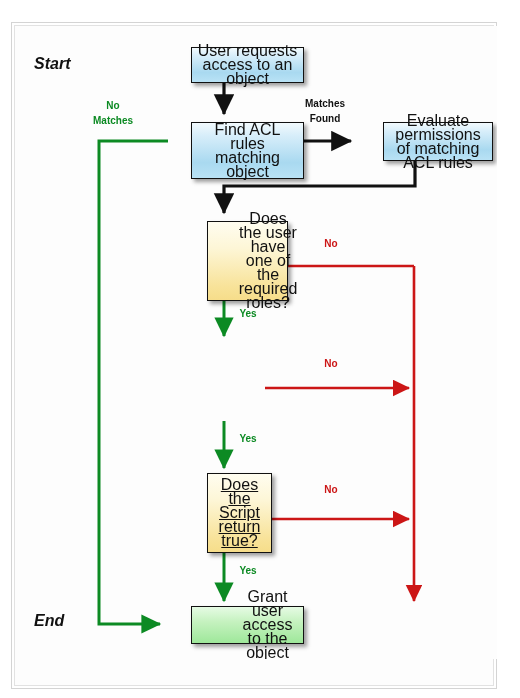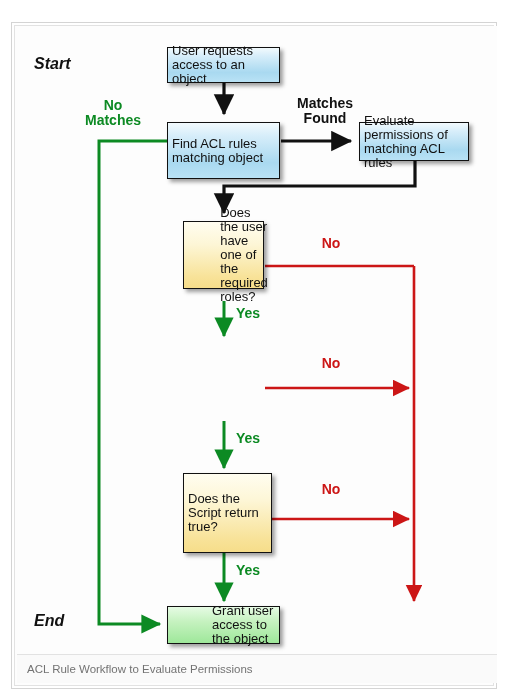--- a/index.html
+++ b/index.html
@@ -72,45 +72,47 @@
   }
 
   
   .node {
     position: absolute;
     box-sizing: border-box;
     border: 1.6px solid #111111;
     display: flex;
     align-items: center;
     justify-content: center;
-    font-size: 13px;
+    text-align: center;
+    font-size: 16px;
     line-height: 14px;
     color: #111111;
     box-shadow: 3px 3px 4px rgba(0,0,0,0.38);
     padding: 2px 4px;
+    margin-left: 24px;
   }
   .node-blue {
     background: linear-gradient(to bottom, #f2fafd 0%, #d8eefa 22%, #a9d9f0 72%, #b9e2f5 100%);
   }
   .node-yellow {
     background: linear-gradient(to bottom, #fffdf0 0%, #fdf6d6 34%, #f8e39a 82%, #f6dd8a 100%);
   }
   .node-green {
     background: linear-gradient(to bottom, #e6fbe4 0%, #c6f2c0 40%, #9ee79a 100%);
   }
   .node-red {
     background: linear-gradient(to bottom, #fde6ea 0%, #fbcfd7 40%, #f9a8b6 100%);
   }
 
   
   .label {
     position: absolute;
     white-space: pre;
     text-align: center;
-    font-size: 14px;
+    font-size: 10px;
     line-height: 15px;
     font-weight: bold;
   }
   .label-phase {
     font-style: italic;
     font-size: 16px;
     color: #111111;
     font-weight: bold;
   }
   .label-green { color: #0c8a23; }
@@ -204,26 +206,25 @@
       <div class="label label-red" style="left:302px; top:456px; width:28px;">No</div>
 
       <div class="label label-green" style="left:216px; top:537px; width:34px;">Yes</div>
 
       <div class="node node-blue" style="left:152px; top:21px; width:113px; height:36px;">User requests access to an object</div>
 
       <div class="node node-blue" style="left:152px; top:96px; width:113px; height:57px;">Find ACL rules matching object</div>
 
       <div class="node node-blue" style="left:344px; top:96px; width:110px; height:39px;">Evaluate permissions of matching ACL rules</div>
 
-      <div class="node node-yellow" style="left:168px; top:195px; width:81px; height:68px;padding-left:45px;">Does the user have one of the required roles?</div>
-
-
-      <div class="node node-yellow" style="left:168px; top:447px; width:89px; height:80px;">Does the Script return true?</div>
+      <div class="node node-yellow" style="left:168px; top:195px; width:81px; height:80px;padding-left:45px;">Does the user have one of the required roles?</div>
+
+
+      <div class="node node-yellow" style="left:168px; top:447px; width:65px; height:80px;text-decoration:underline;">Does the Script return true?</div>
 
       <div class="node node-green" style="left:152px; top:580px; width:113px; height:38px;padding-left:44px;">Grant user access to the object</div>
 
 
     </div>
 
-    <div id="figure-caption">ACL Rule Workflow to Evaluate Permissions</div>
 
   </div>
 </div>
 
 </body></html>

